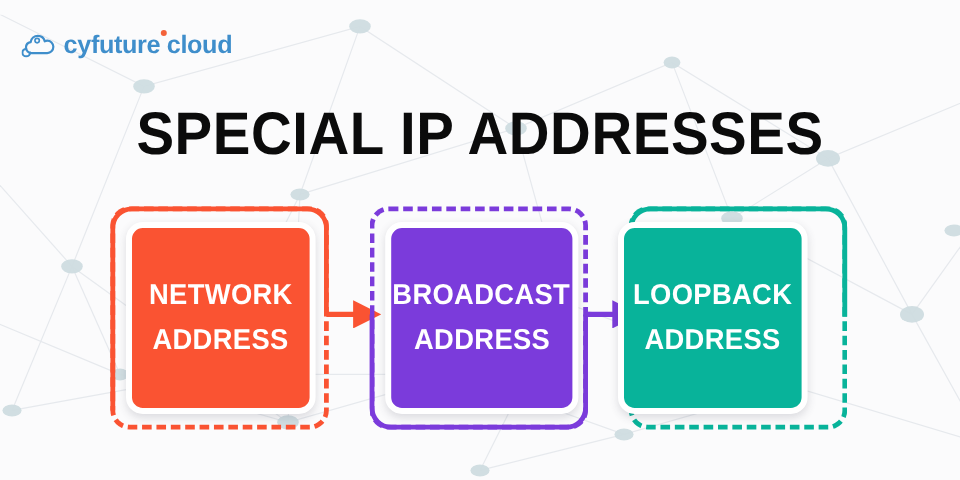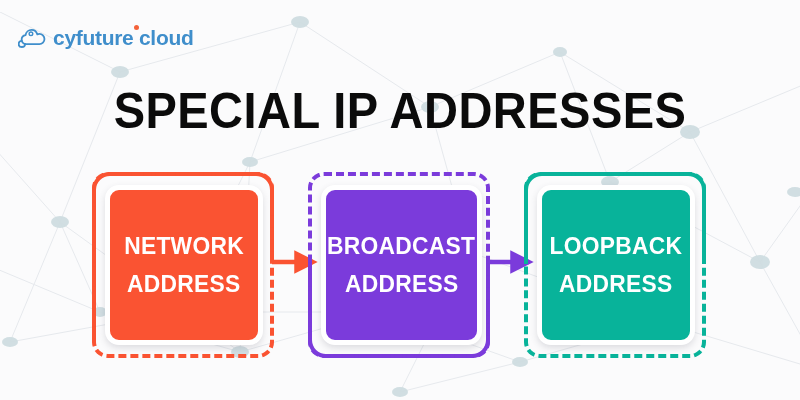--- a/index.html
+++ b/index.html
@@ -74,21 +74,21 @@
   #card1{left:105px;top:173px;width:158px;height:160px;background:#fa5332;}
 
   
   #frame2{left:308px;top:160px;width:182px;height:186px;
           border:4px dashed #7b3bdb;}
   #card2{left:321px;top:173px;width:161px;height:160px;background:#7b3bdb;}
 
   
   #frame3{left:524px;top:160px;width:182px;height:186px;
           border:4px dashed #08b39a;}
-  #card3{left:537px;top:173px;width:158px;height:160px;background:#08b39a;text-align:right;}
+  #card3{left:515px;top:173px;width:158px;height:160px;background:#08b39a;text-align:right;}
 
   .overlaysvg{position:absolute;left:0;top:0;width:800px;height:400px;
               z-index:3;pointer-events:none;}
   .cardlayer{position:absolute;left:0;top:0;width:800px;height:400px;z-index:6;}
 </style>
 </head>
 <body>
 
 <div id="stage">
 

